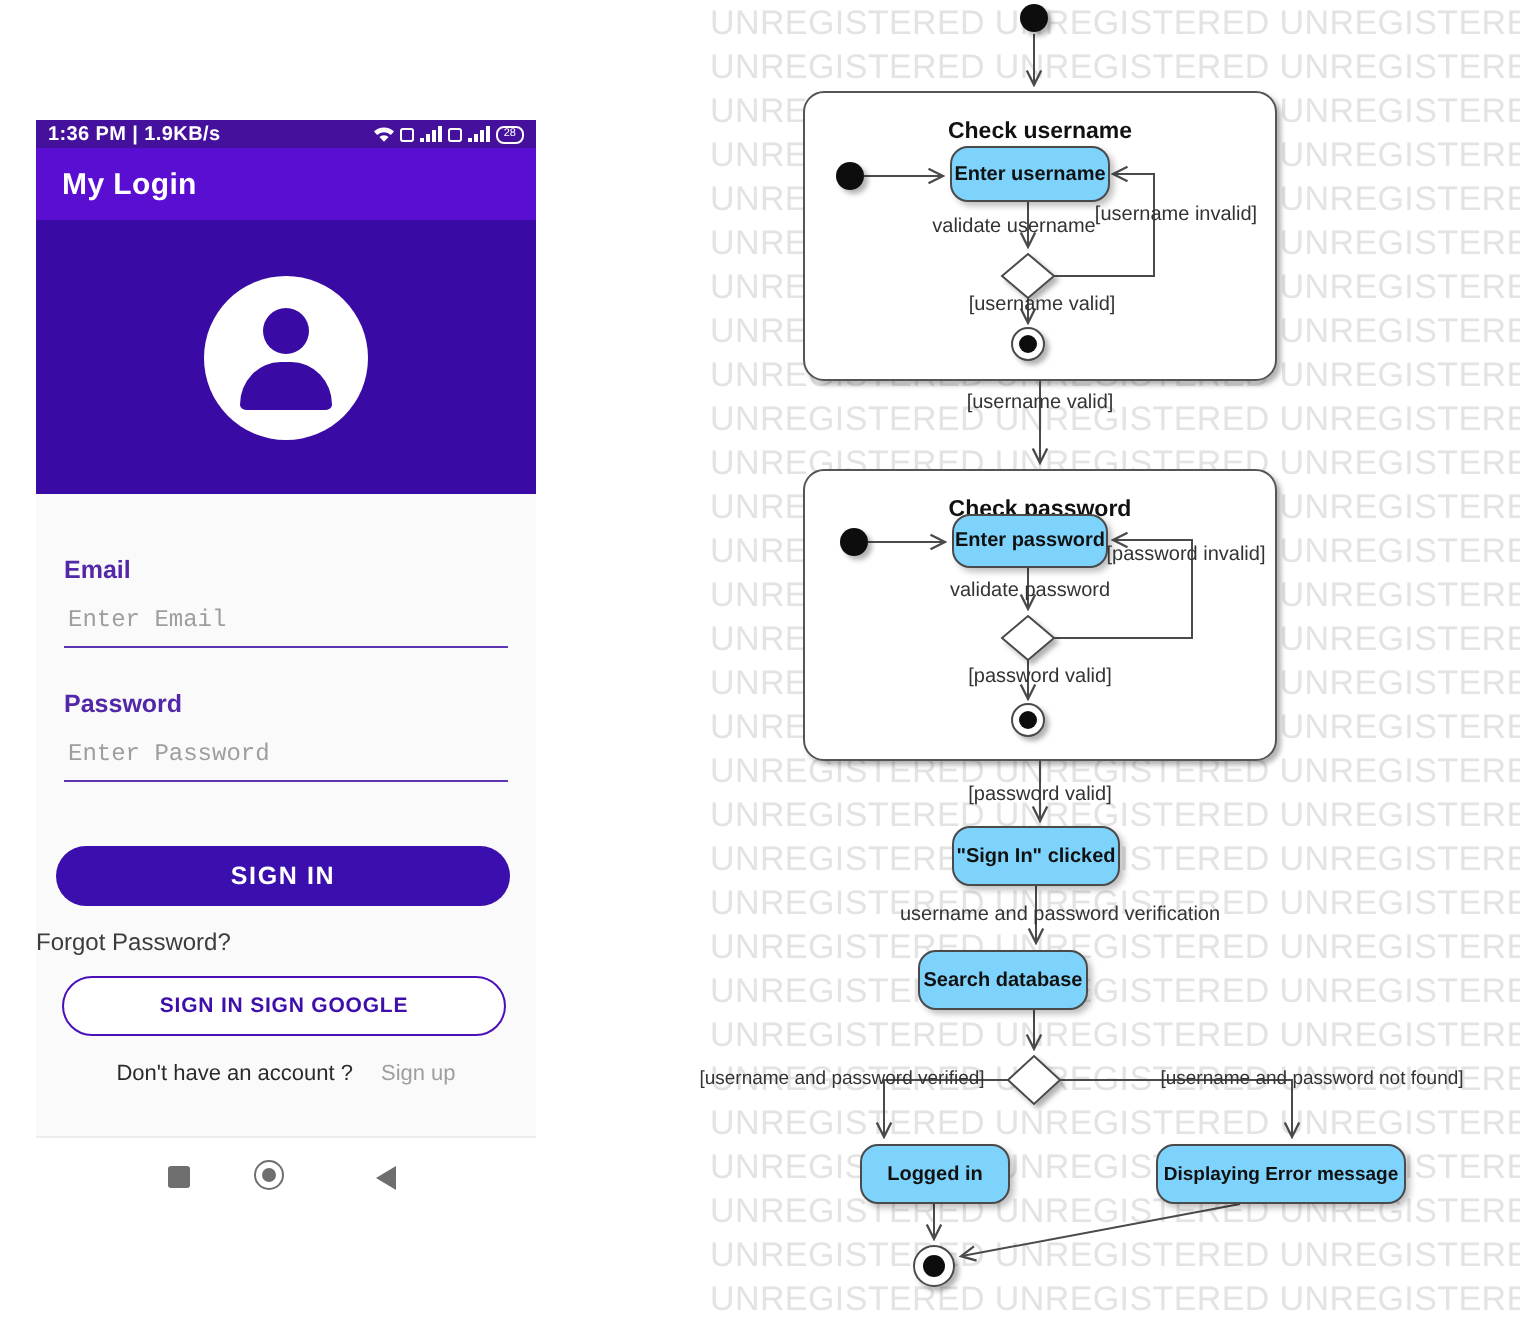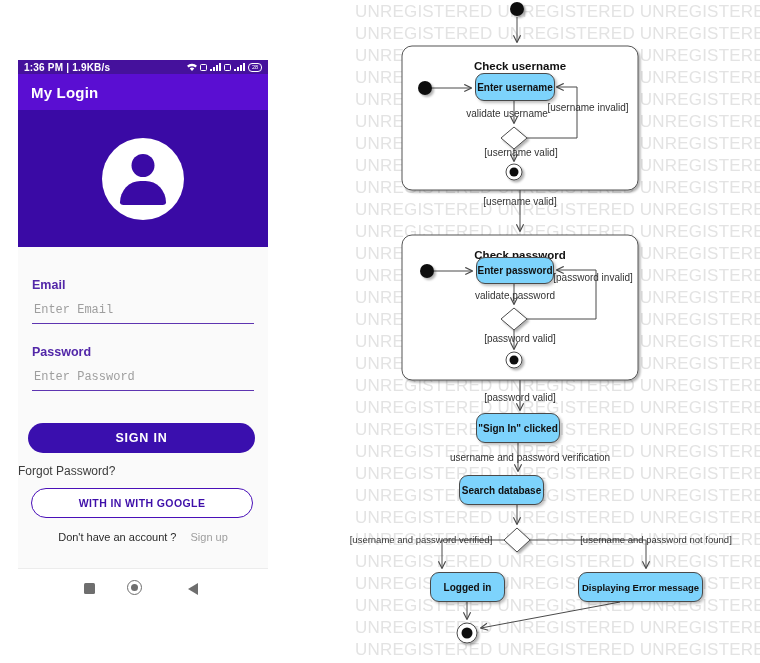--- a/index.html
+++ b/index.html
@@ -96,21 +96,21 @@
     </div>
 
     <div class="field-label" style="top:218px">Email</div>
     <input class="line-input" style="top: 240px;" type="text" placeholder="Enter Email">
 
     <div class="field-label" style="top:285px">Password</div>
     <input class="line-input" style="top: 307px;" type="text" placeholder="Enter Password">
 
     <button class="btn-primary">SIGN IN</button>
     <div class="forgot">Forgot Password?</div>
-    <button class="btn-google">WITH IN WITH GOOGLE</button>
+    <button class="btn-google">SIGN IN SIGN GOOGLE</button>
 
     <div class="account-row">
       <span class="no-account">Don't have an account ?</span>
       <span class="sign-up">Sign up</span>
     </div>
 
     <div class="navbar">
       <div class="nav-square"></div>
       <div class="nav-home">
           <div class="dot"></div>

